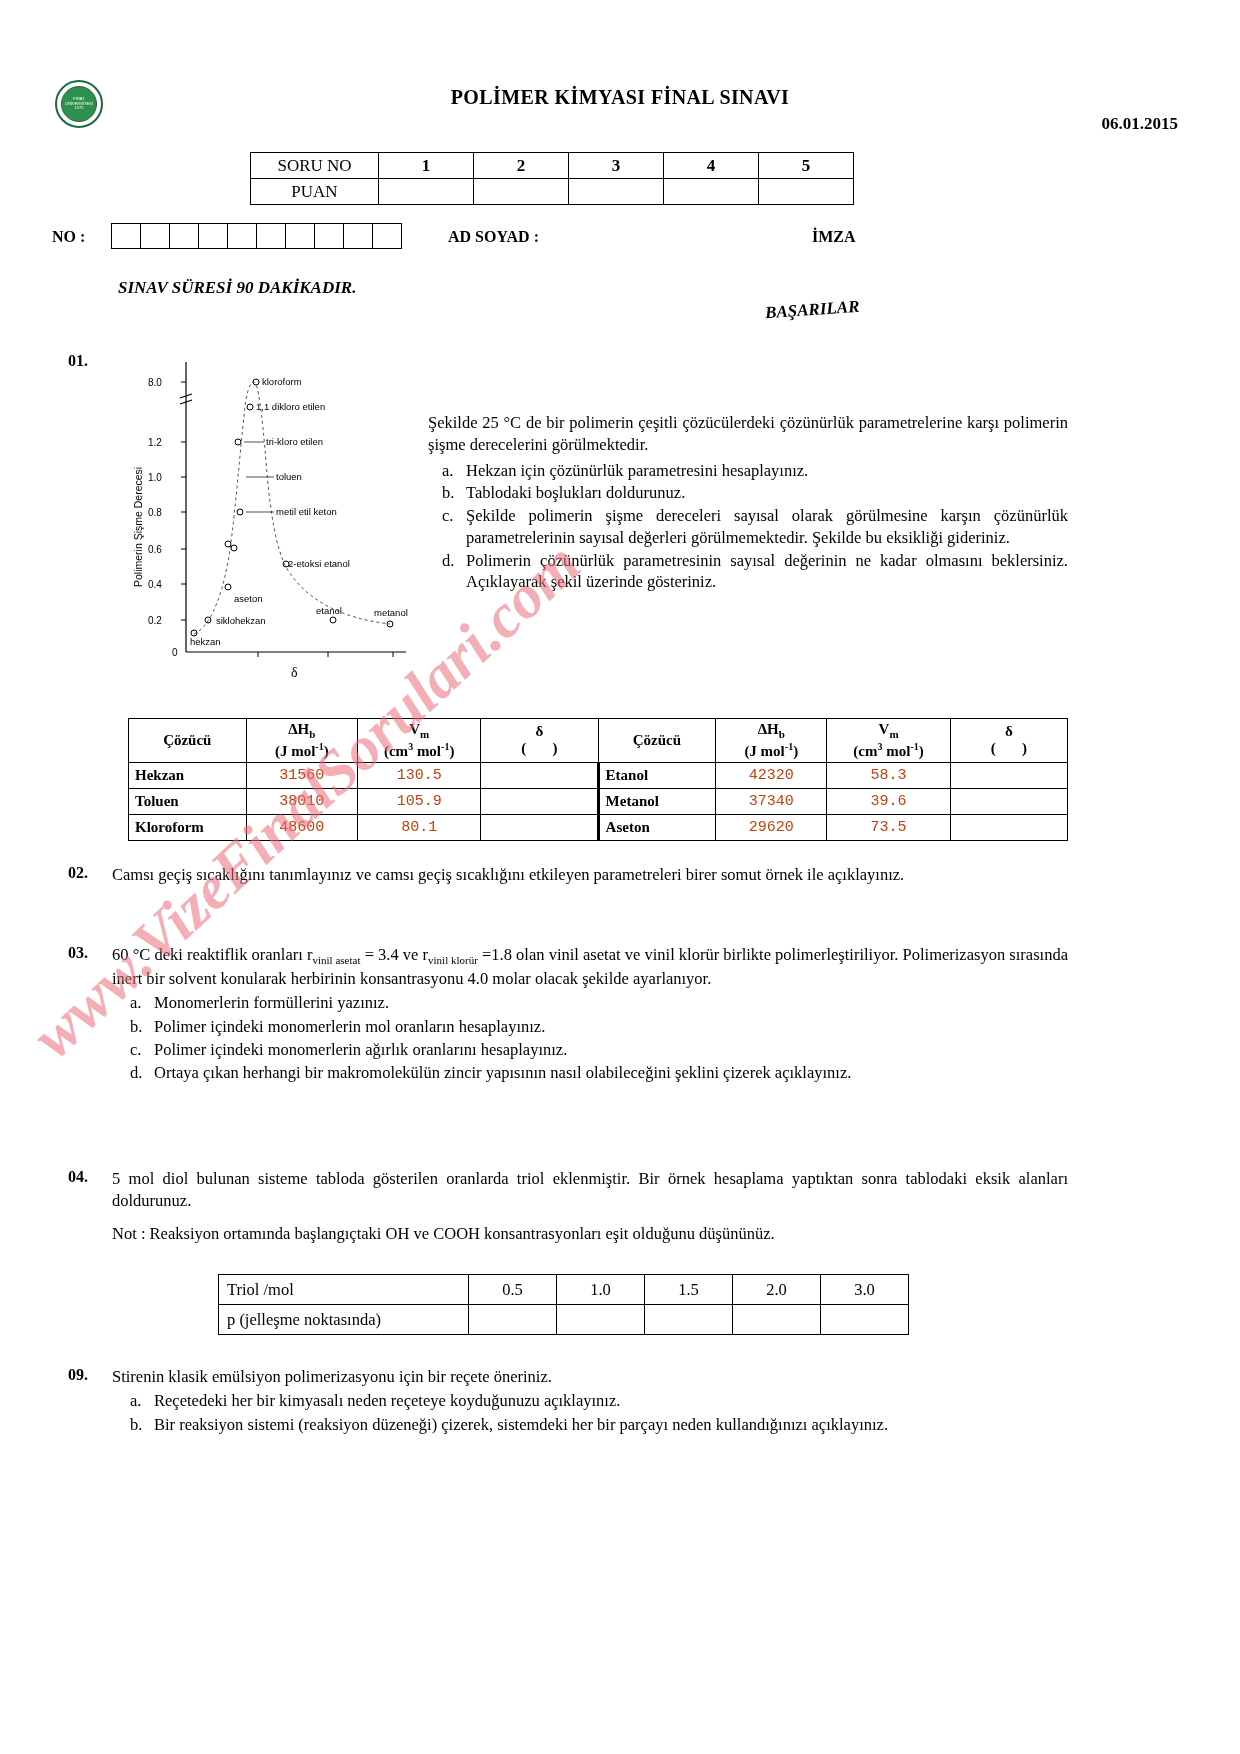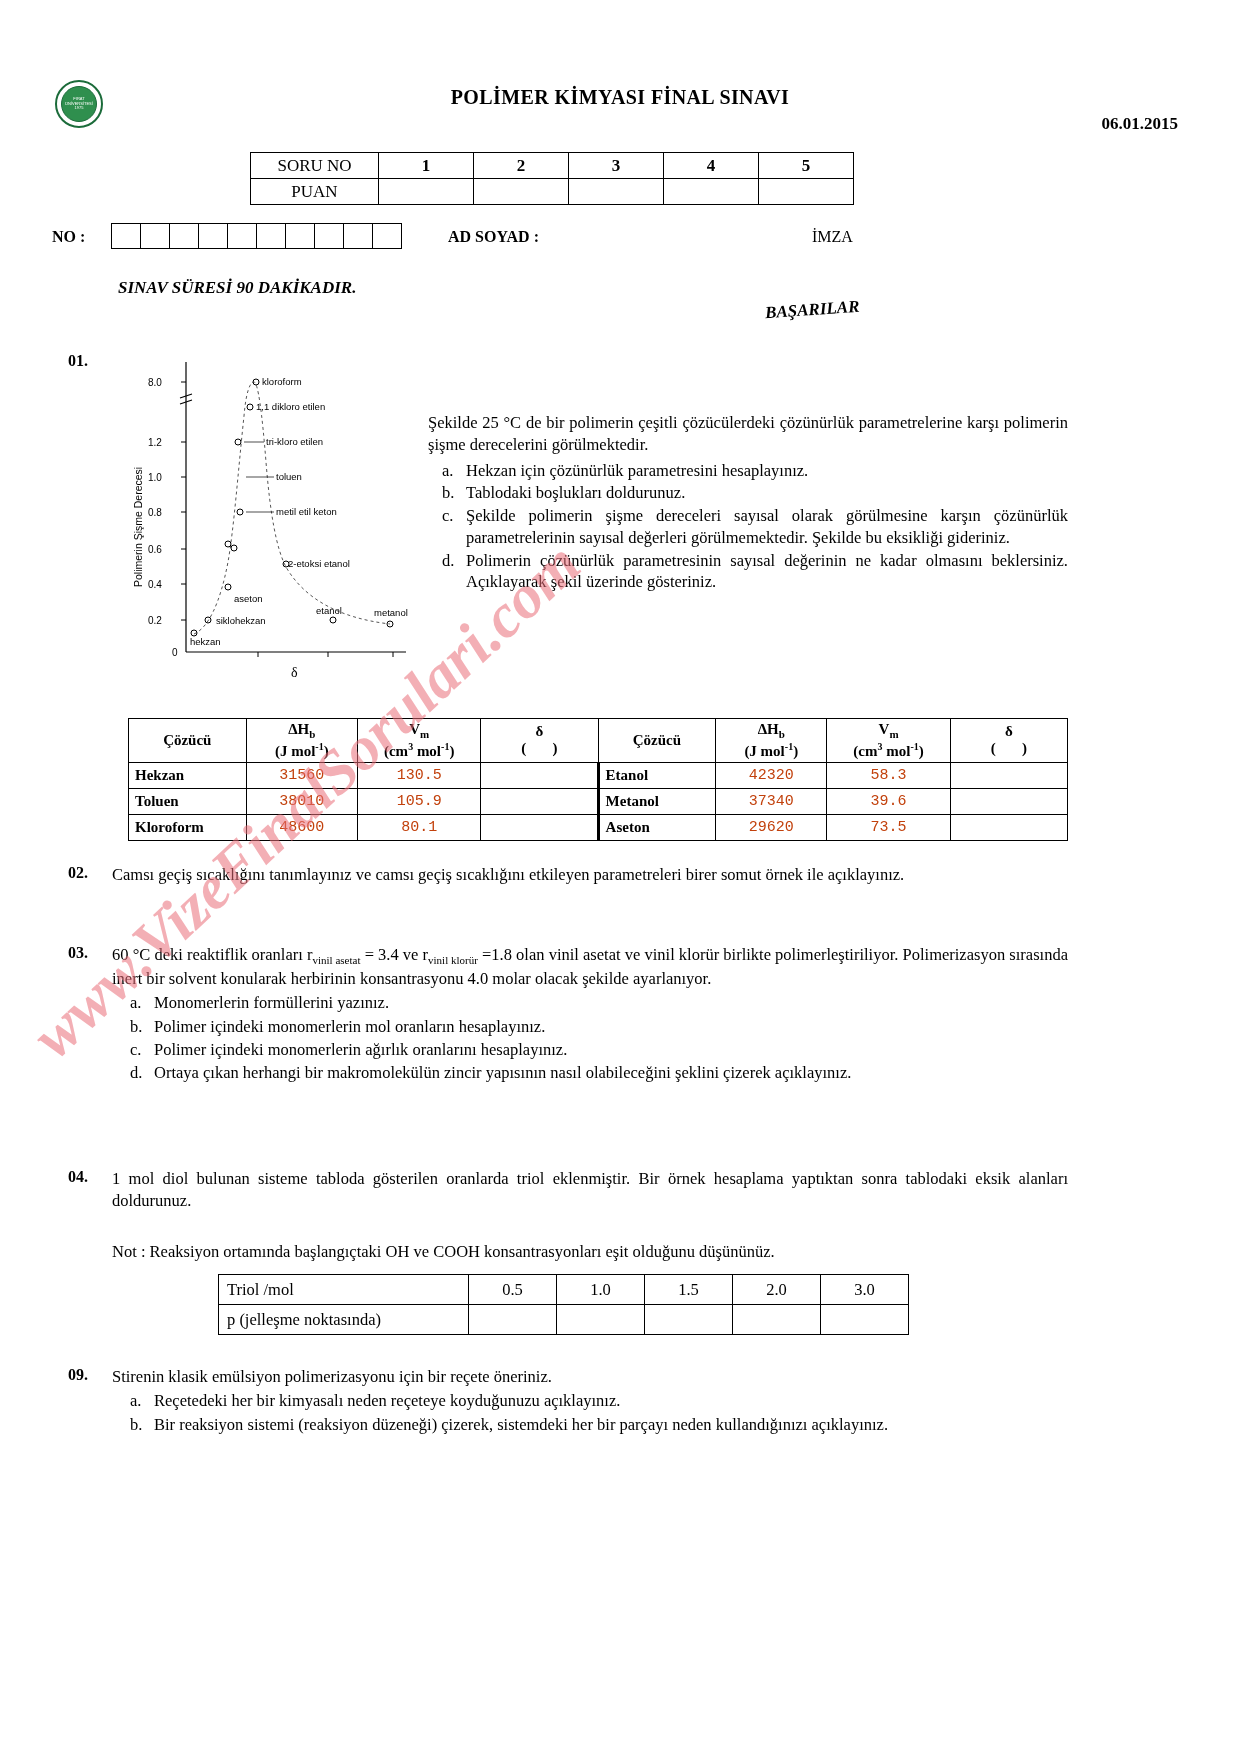--- a/index.html
+++ b/index.html
@@ -45,21 +45,21 @@
     font-size:17px; font-family:"Liberation Serif", serif;
   }
   .score-table td.label { width:128px; font-size:17px; }
   .score-table td.num { width:95px; font-weight:bold; }
 
   
   .no-label { position:absolute; left:52px; top:228px; font-size:16px; font-weight:bold; }
   .no-boxes { position:absolute; left:112px; top:223px; display:flex; }
   .no-boxes div { width:30px; height:26px; border:1px solid #000; margin-left:-1px; }
   .adsoyad { position:absolute; left:448px; top:228px; font-size:16px; font-weight:bold; }
-  .imza { position:absolute; left:812px; top:228px; font-size:16px; font-weight:normal; }
+  .imza { position:absolute; left:812px; top:228px; font-size:16px; font-weight:bold; }
 
   .sure {
     position:absolute; left:118px; top:278px;
     font-size:17px; font-style:italic; font-weight:bold;
   }
   .basarilar {
     position:absolute; left:765px; top:300px;
     font-size:17px; font-style:italic; font-weight:bold;
     transform:rotate(-4deg);
   }
@@ -366,22 +366,22 @@
       </li>
       <li>
         <span class="mk">d.</span>
         <span>Ortaya çıkan herhangi bir makromolekülün zincir yapısının nasıl olabileceğini şeklini çizerek açıklayınız.</span>
       </li>
     </ul>
   </div>
 
   <div class="qnum" style="left:68px; top:1168px;text-align:right;">04.</div>
   <div class="qbody" style="left:112px; top:1168px; width:956px;">
-    <div>1 mol diol bulunan sisteme tabloda gösterilen oranlarda triol eklenmiştir. Bir örnek hesaplama yaptıktan sonra tablodaki eksik alanları doldurunuz.</div>
-    <div style="margin-top:28px;">Not : Reaksiyon ortamında başlangıçtaki OH ve COOH konsantrasyonları eşit olduğunu düşününüz.</div>
+    <div>5 mol diol bulunan sisteme tabloda gösterilen oranlarda triol eklenmiştir. Bir örnek hesaplama yaptıktan sonra tablodaki eksik alanları doldurunuz.</div>
+    <div style="margin-top:10px;">Not : Reaksiyon ortamında başlangıçtaki OH ve COOH konsantrasyonları eşit olduğunu düşününüz.</div>
   </div>
 
   <table class="triol-table">
     <tbody>
         <tr>
       <td class="lbl">Triol /mol</td>
       <td class="v">0.5</td>
       <td class="v">1.0</td>
       <td class="v">1.5</td>
       <td class="v">2.0</td>

